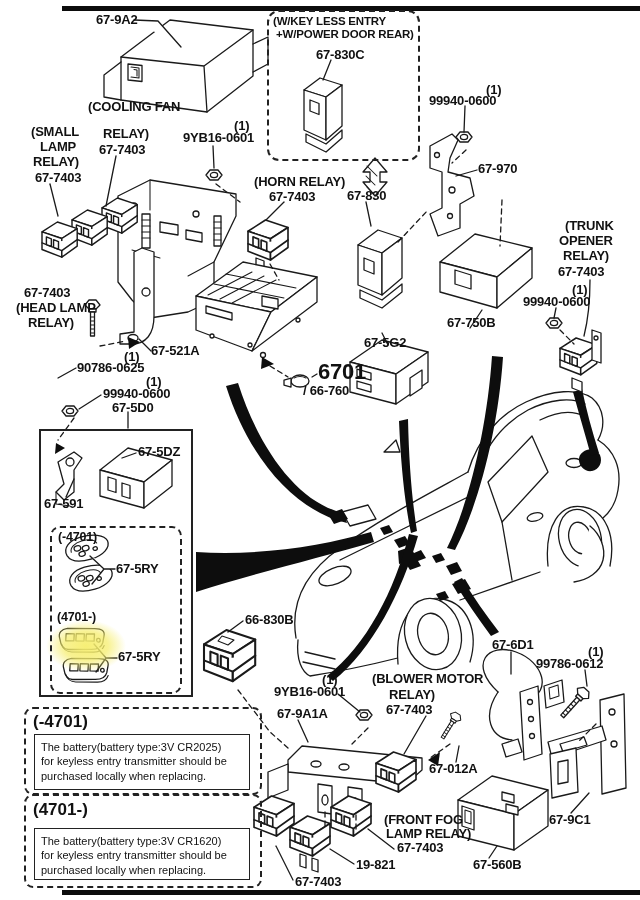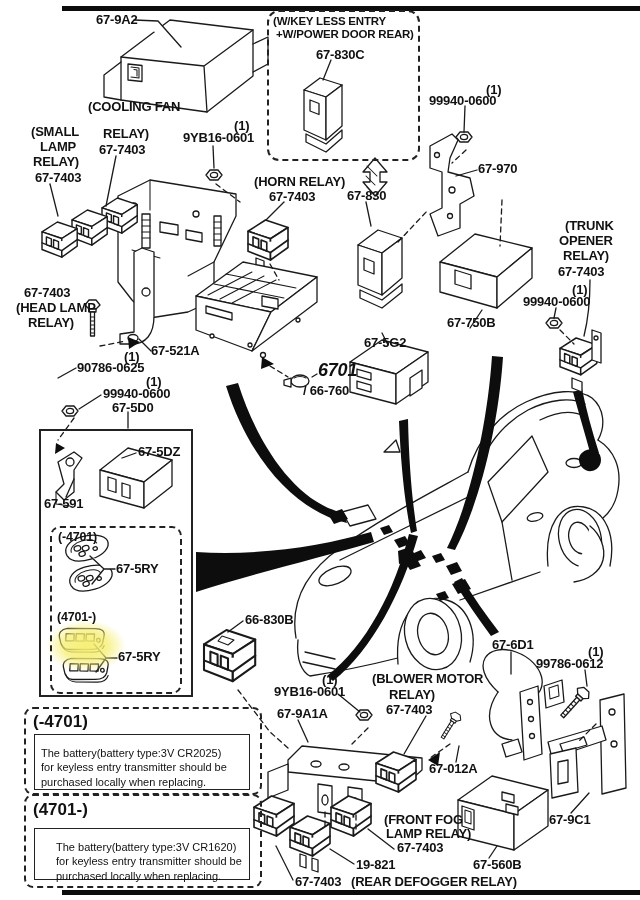--- a/index.html
+++ b/index.html
@@ -7,26 +7,26 @@
           font-family:"Liberation Sans",sans-serif;color:#111;}
   .rule{position:absolute;left:62px;right:0;height:5px;background:#0c0c0c;}
   svg{position:absolute;left:0;top:0;}
   svg path,svg ellipse,svg circle,svg rect{fill:#fff;stroke:#1a1a1a;stroke-width:1.3;stroke-linejoin:round;stroke-linecap:round;}
   .ln{fill:none !important;}
   .thin{stroke-width:1.05;}
   .blk{fill:#0d0d0d !important;stroke:none !important;}
   .dash{fill:none !important;stroke-dasharray:5 4;}
   .lbl{position:absolute;font-size:13px;line-height:1.12;font-weight:600;letter-spacing:-.2px;white-space:nowrap;}
   .sm{font-size:11.5px;}
-  .lg{font-size:18px;font-style:italic;}
+  .lg{font-size:22px;}
   .rg{font-size:12.5px;}
   .rangebig{position:absolute;font-size:17px;font-weight:600;}
   .dbox{position:absolute;border:2px dashed #222;border-radius:12px;background:transparent;}
   .sbox{position:absolute;border:2px solid #222;background:transparent;}
-  .notetext{position:absolute;font-size:11px;line-height:1.3;font-weight:500;white-space:pre-line;padding:12px 7px;}
+  .notetext{position:absolute;font-size:11px;line-height:1.3;font-weight:500;white-space:pre-line;padding:6px 7px;}
   .glow{position:absolute;left:46px;top:620px;width:80px;height:52px;border-radius:50%;
         background:radial-gradient(closest-side,rgba(246,238,110,.95),rgba(246,238,110,.75) 55%,rgba(246,238,110,0));}
 </style>
 </head>
 <body>
 
 <div class="canvas">
   <div class="rule" style="top:6px"></div>
   <div class="rule" style="top:890px"></div>
 
@@ -443,24 +443,23 @@
   <div class="lbl" style="left:492px;top:638px">67-6D1</div>
   <div class="lbl" style="left:588px;top:645px">(1)</div>
   <div class="lbl" style="left:536px;top:657px">99786-0612</div>
   <div class="lbl" style="left:549px;top:813px">67-9C1</div>
 
   <div class="lbl" style="left:384px;top:813px">(FRONT FOG</div>
   <div class="lbl" style="left:386px;top:827px">LAMP RELAY)</div>
   <div class="lbl" style="left:397px;top:841px">67-7403</div>
   <div class="lbl" style="left:356px;top:858px">19-821</div>
   <div class="lbl" style="left:295px;top:875px">67-7403</div>
-  <div class="lbl" style="left:351px;top:875px">(REAR DEFOGGER RELAY)</div>
   <div class="lbl" style="left:473px;top:858px">67-560B</div>
 
   <div class="rangebig" style="left:33px;top:712px">(-4701)</div>
   <div class="notetext" style="left:34px;top:734px;width:214px">The battery(battery type:3V CR2025)
 for keyless entry transmitter should be
 purchased locally when replacing.</div>
   <div class="rangebig" style="left:33px;top:800px">(4701-)</div>
-  <div class="notetext" style="left:49px;top:828px;width:214px">The battery(battery type:3V CR1620)
+  <div class="notetext" style="left:34px;top:828px;width:214px">The battery(battery type:3V CR1620)
 for keyless entry transmitter should be
 purchased locally when replacing.</div>
 </div>
 
 </body></html>

